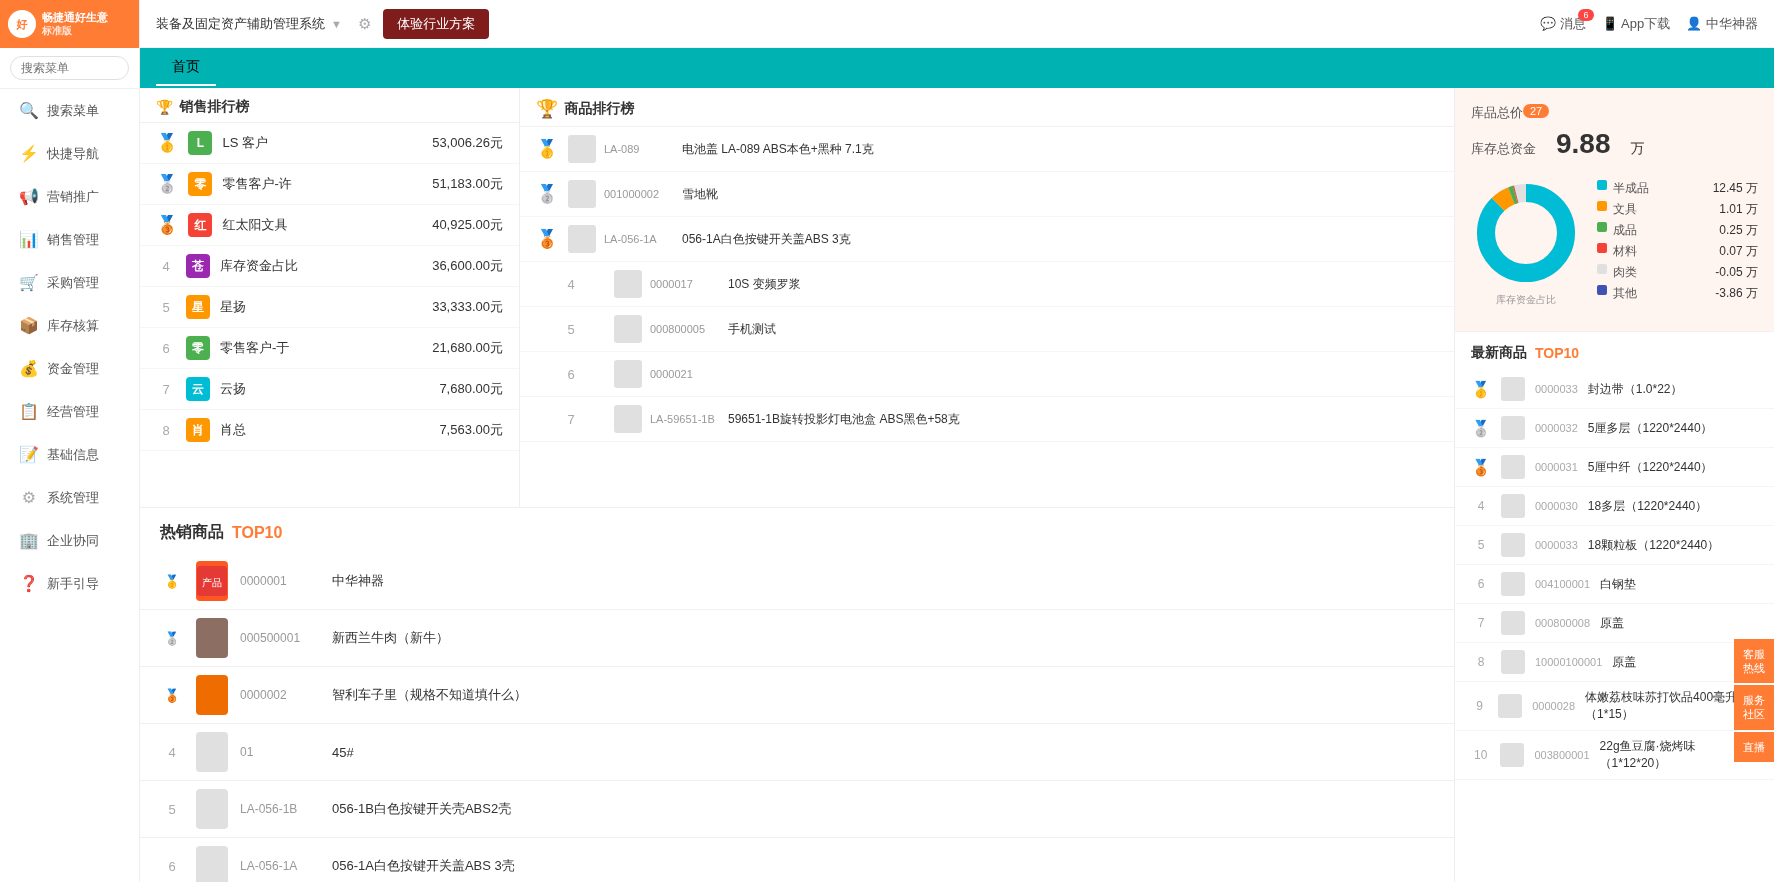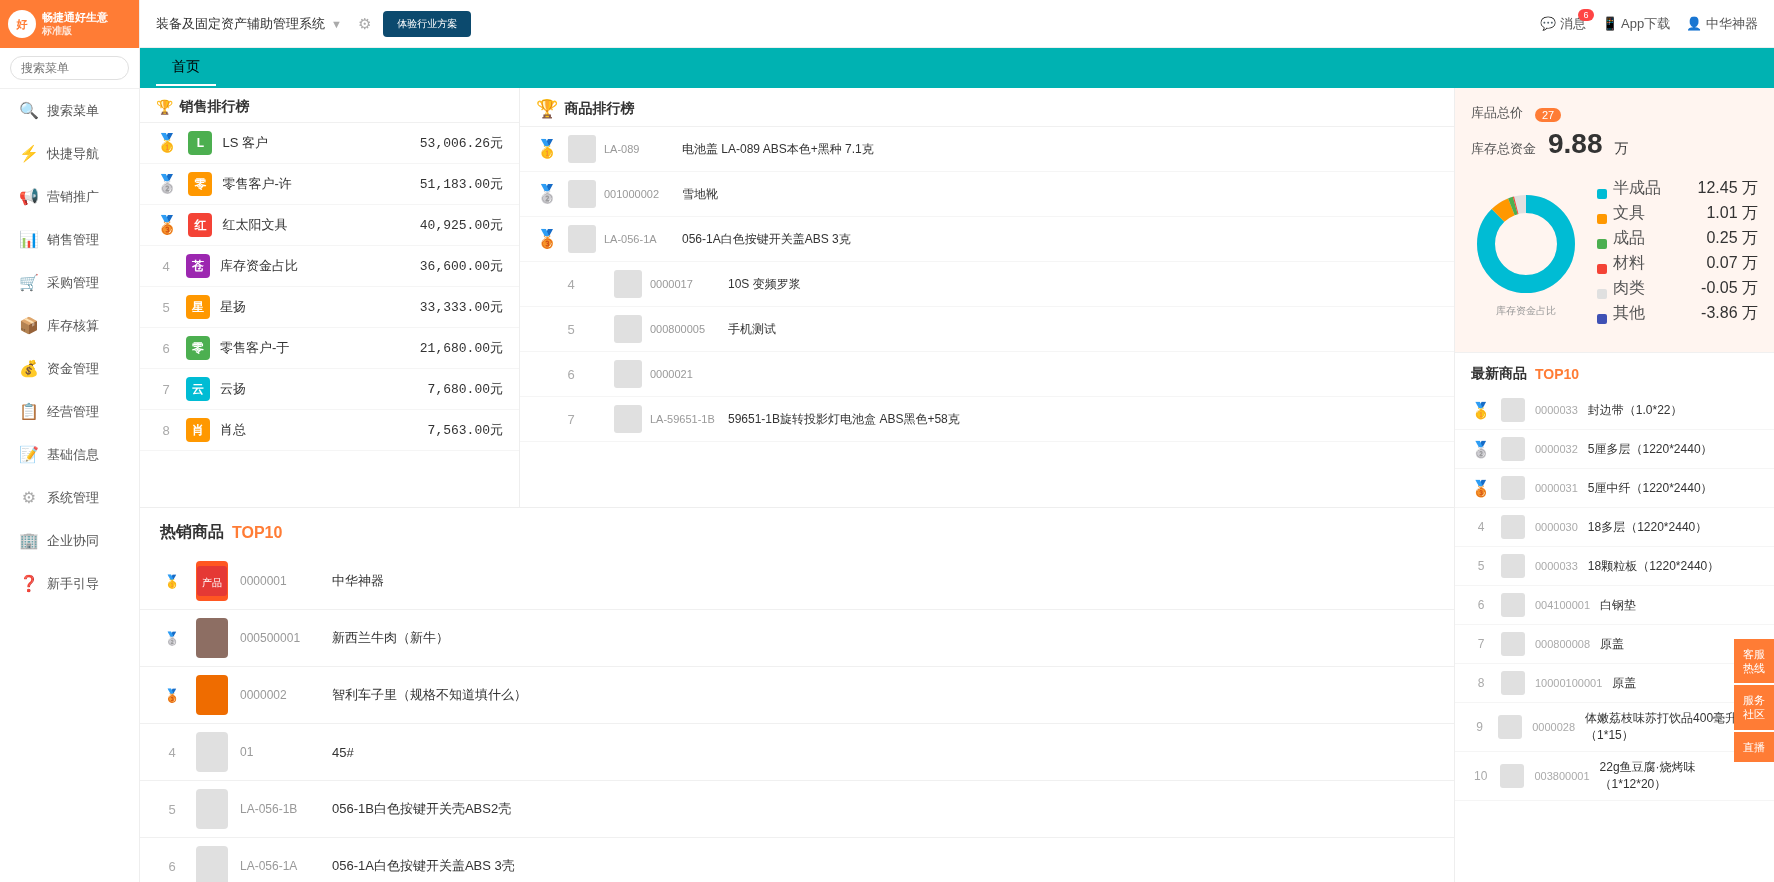--- a/index.html
+++ b/index.html
@@ -79,26 +79,26 @@
     .topbar-title {
       font-size: 13px;
       color: #333;
       display: flex;
       align-items: center;
       gap: 6px;
     }
     .topbar-title .arrow { color: #aaa; font-size: 11px; }
     .topbar-gear { color: #aaa; font-size: 15px; cursor: pointer; margin-left: 4px; }
     .topbar-btn {
-      background: #0c4a6e;
+      background: #7f1d1d;
       color: #fff;
       border: none;
       border-radius: 4px;
       padding: 6px 14px;
-      font-size: 10px;
+      font-size: 13px;
       cursor: pointer;
     }
     .topbar-right {
       margin-left: auto;
       display: flex;
       align-items: center;
       gap: 16px;
       font-size: 13px;
       color: #555;
     }
@@ -144,21 +144,21 @@
     .rank-badge {
       width: 24px; height: 24px;
       border-radius: 4px;
       display: flex; align-items: center; justify-content: center;
       color: #fff;
       font-size: 12px;
       font-weight: bold;
       flex-shrink: 0;
     }
     .rank-name { flex: 1; color: #333; font-size: 13px; }
-    .rank-amount { color: #333; font-size: 13px; font-weight: 500; font-family: Liberation Mono, monospace; }
+    .rank-amount { color: #333; font-size: 13px; font-weight: 500; }
 
     
     .right-pane {
       width: 320px;
       flex-shrink: 0;
       background: #fff;
       border-left: 1px solid #eee;
       overflow-y: auto;
       display: flex;
       flex-direction: column;
@@ -167,24 +167,24 @@
     
     .donut-area {
       display: flex;
       align-items: center;
       gap: 16px;
       padding: 8px 0;
     }
     .donut-legend { flex: 1; }
     .legend-row {
       display: flex;
-      align-items: flex-end;
+      align-items: flex-start;
       gap: 6px;
       margin-bottom: 4px;
-      font-size: 16px;
+      font-size: 12px;
     }
     .legend-dot {
       width: 10px; height: 10px;
       border-radius: 2px;
       flex-shrink: 0;
     }
     .legend-name { flex: 1; color: #555; }
     .legend-val { color: #333; font-weight: 500; }
 
     
@@ -605,25 +605,25 @@
           <span class="hot-item-code">LA-056-1A</span>
           <span class="hot-item-name">056-1A白色按键开关盖ABS 3壳</span>
         </div>
 
       </div>
     </div>
 
     <div class="right-pane">
 
       <div style="background: #fff5f0; padding: 16px; border-bottom:1px solid #f0f0f0;">
-        <div style="display:flex; align-items:flex-end; gap:12px; margin-bottom:6px;">
+        <div style="display:flex; align-items:flex-start; gap:0; margin-bottom:6px;">
           <span style="font-size:13px; color:#555;">库品总价</span>
           <span style="background:#ff7c35; color:#fff; border-radius:10px; padding:1px 7px; font-size:11px;">27</span>
         </div>
-        <div style="display:flex; align-items:baseline; gap:12px; margin-bottom:10px;">
+        <div style="display:flex; align-items:baseline; gap:20px; margin-bottom:10px;">
           <span style="font-size:13px; color:#555;">库存总资金</span>
           <span style="font-size:28px; font-weight:bold; color:#333;">9.88</span>
           <span style="font-size:14px; color:#333;">万</span>
         </div>
 
         <div class="donut-area">
           <div>
             <svg width="110" height="110" viewBox="0 0 110 110">
 
               <circle cx="55" cy="55" r="40" fill="none" stroke="#e0e0e0" stroke-width="18"></circle>

